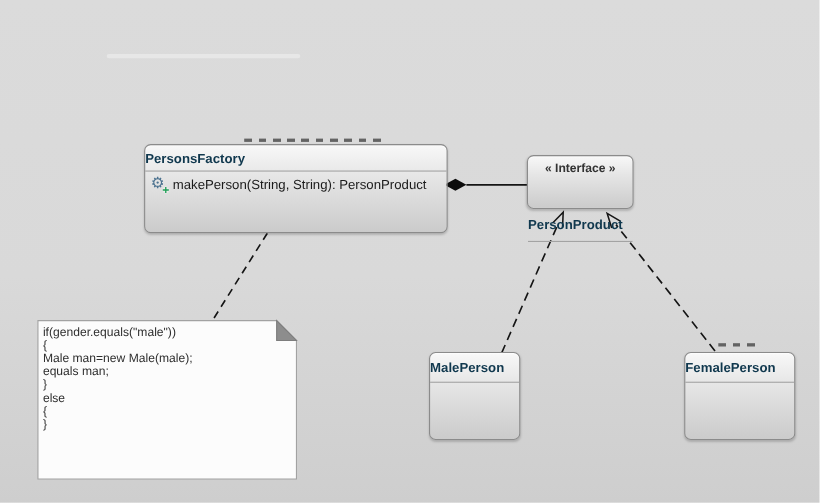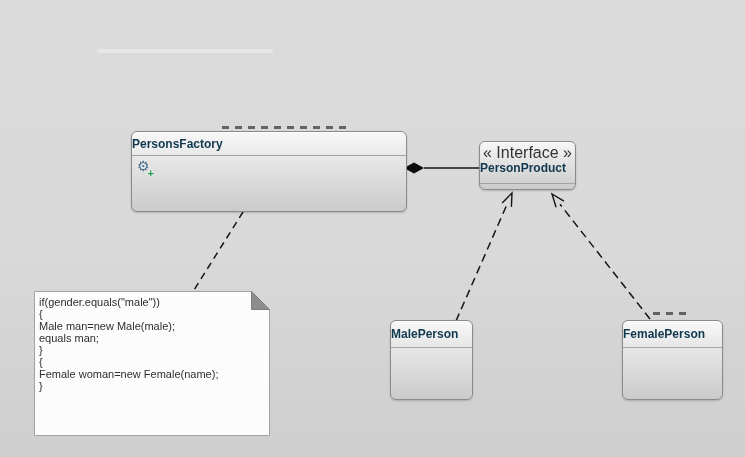--- a/index.html
+++ b/index.html
@@ -44,24 +44,24 @@
   .op-icon .gear { position:absolute; left:0; top:-2px; font-size:14px; color:var(--gear-blue,#4d7390); }
   .op-icon .plus {
     position:absolute; right:0px; bottom:-3px;
     font-size:11px; font-weight:bold; color:var(--plus-green,#1f9d55);
     text-shadow:0 0 1px #fff, 0 0 2px #fff;
   }
 
   
   #interface { left:479px; top:141px; width:97px; height:49px; }
   #interface .stereotype {
-    text-align:center; font-weight:normal; font-size:16px;
+    text-align:center; font-weight:bold; font-size:11px;
     color:var(--stereotype-text,#333333); padding-top:4px; line-height:14px;
   }
-  #interface .uml-title { line-height:17px; height:24px; border-bottom:1px solid #a3a3a3; }
+  #interface .uml-title { line-height:17px; height:24px; border-bottom:1px solid #a3a3a3;margin-top:36px; }
 
   
   #male { left:390px; top:320px; width:83px; height:80px; }
   #female { left:622px; top:320px; width:101px; height:80px; }
   #male .uml-title, #female .uml-title { height:27px; line-height:27px; }
 
   
   #note-text {
     position:absolute; left:39px; top:296px; width:224px;
     font-size:11px; line-height:12px;
@@ -109,20 +109,21 @@
   <div id="artifact-streak"></div>
 
   <div class="uml-box" id="factory">
     <div class="uml-title">PersonsFactory</div>
     <div class="uml-body">
       <div class="op-row">
         <span class="op-icon">
           <span class="gear">⚙</span>
           <span class="plus">+</span>
         </span>
+        <span>makePerson(String, String): PersonProduct</span>
       </div>
     </div>
   </div>
 
   <div class="uml-box" id="interface">
     <div class="stereotype">« Interface »</div>
     <div class="uml-title">PersonProduct</div>
     <div class="uml-body"></div>
   </div>
 
@@ -135,18 +136,18 @@
     <div class="uml-title">FemalePerson</div>
     <div class="uml-body"></div>
   </div>
 
   <div id="note-text">
     <div>if(gender.equals("male"))</div>
     <div>{</div>
     <div>Male man=new Male(male);</div>
     <div>equals man;</div>
     <div>}</div>
+    <div>else</div>
     <div>{</div>
-    <div>Female woman=new Female(name);</div>
     <div>}</div>
   </div>
 
 </div>
 
 </body></html>

